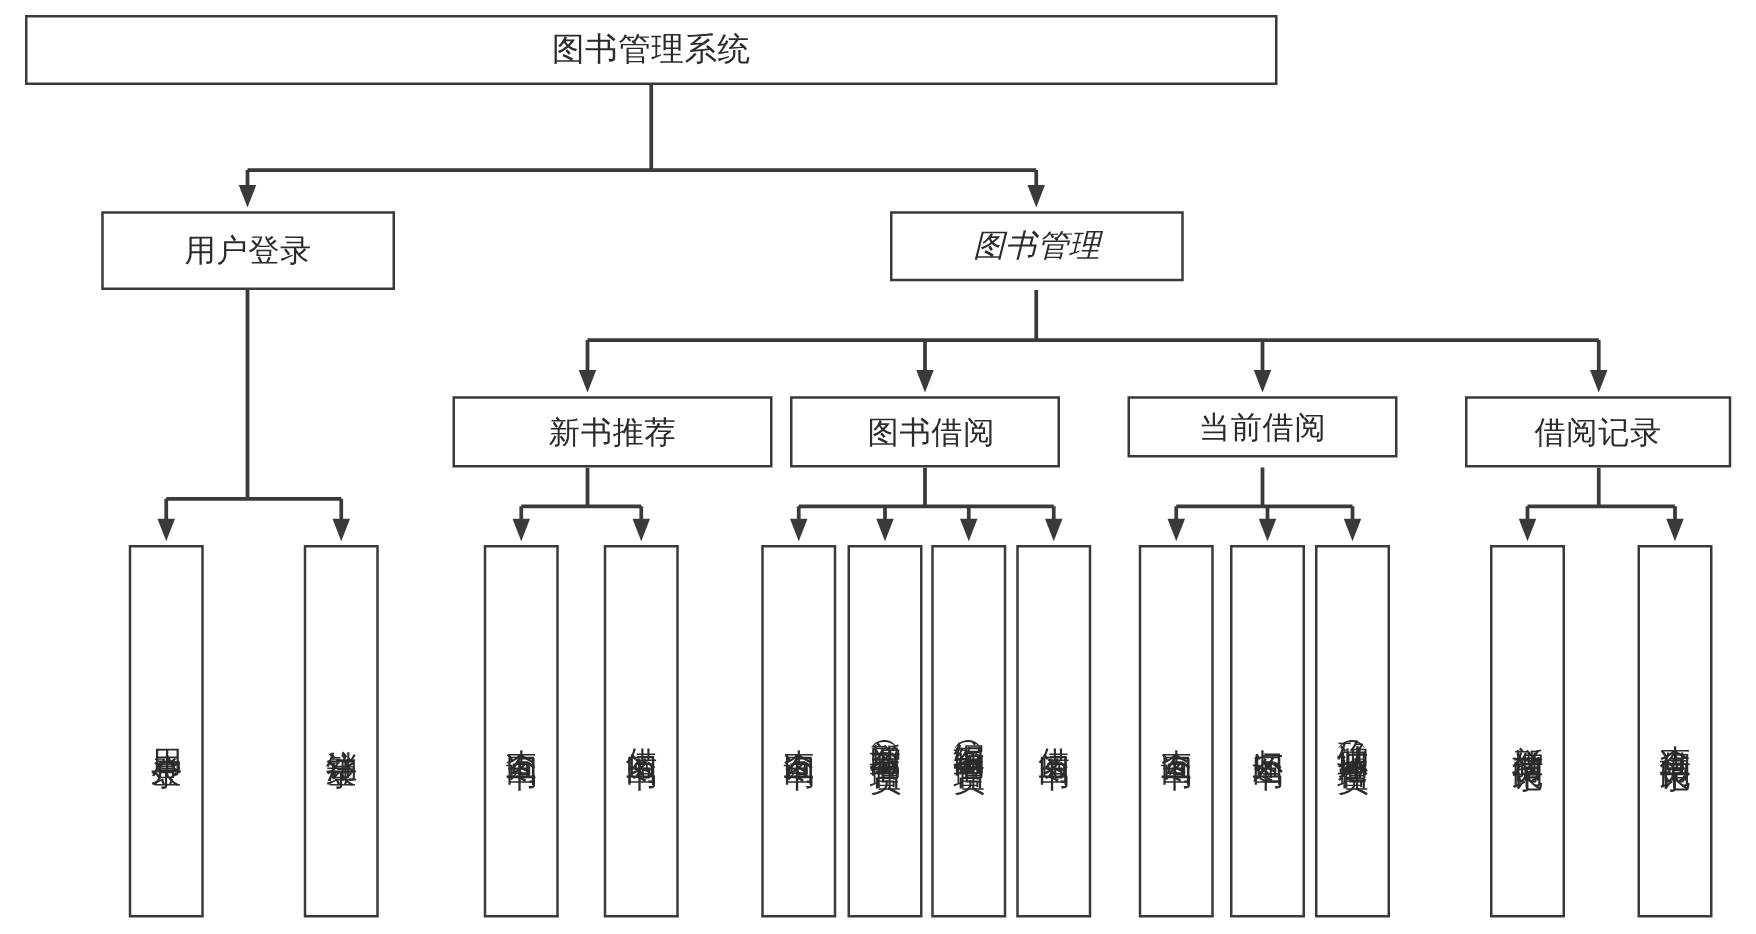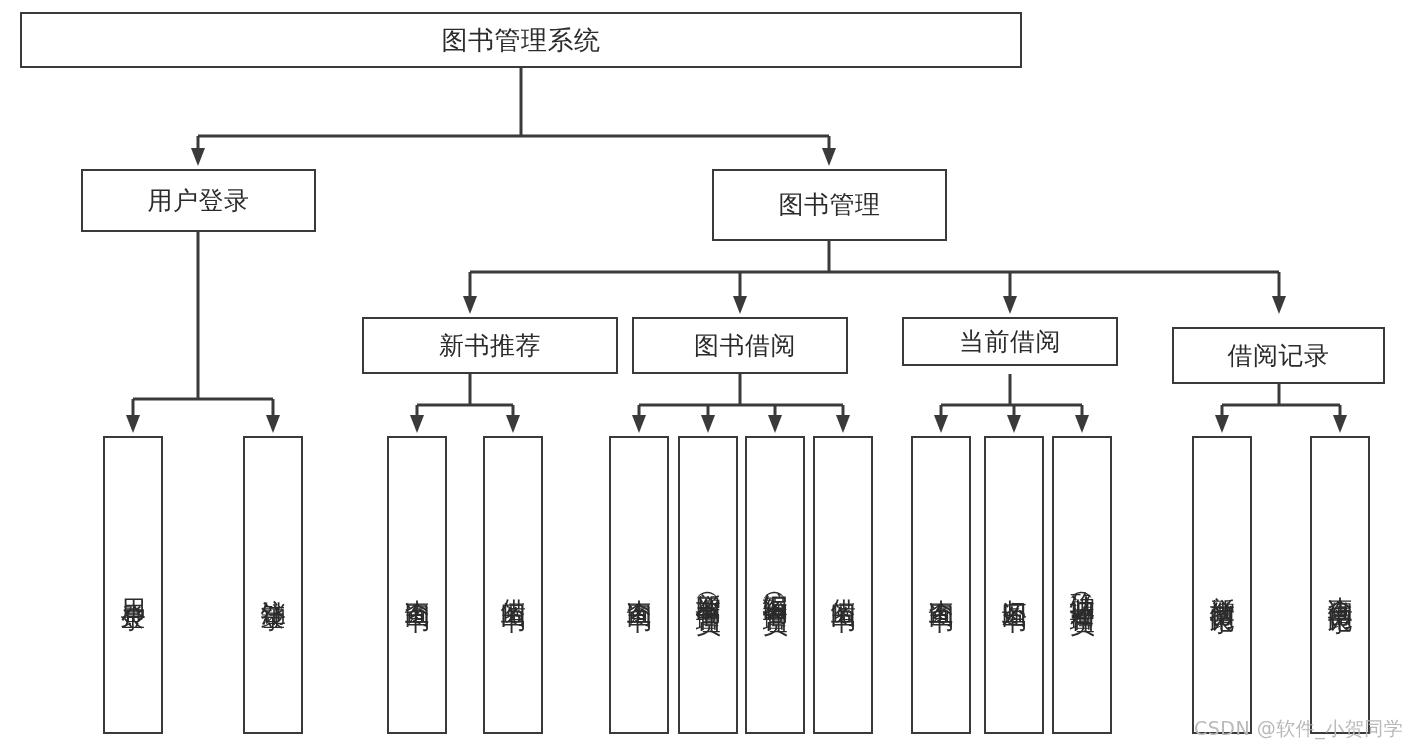--- a/index.html
+++ b/index.html
@@ -120,33 +120,33 @@
       <polygon points="1215,415 1229,415 1222,433" fill="#3a3a3a"></polygon>
       <polygon points="1333,415 1347,415 1340,433" fill="#3a3a3a"></polygon>
     </svg>
   <div id="nodes-layer">
       <div class="node horiz root" style="left: 20px; top: 12px; width: 1002px; height: 56px;">
         <span>图书管理系统</span>
       </div>
       <div class="node horiz" style="left: 81px; top: 169px; width: 235px; height: 63px;">
         <span>用户登录</span>
       </div>
-      <div class="node horiz" style="left: 712px; top: 169px; width: 235px; height: 72px;">
+      <div class="node horiz" style="left: 712px; top: 169px; width: 235px; height: 56px; font-style: italic;">
         <span>图书管理</span>
       </div>
       <div class="node horiz" style="left: 362px; top: 317px; width: 256px; height: 57px;">
         <span>新书推荐</span>
       </div>
       <div class="node horiz" style="left: 632px; top: 317px; width: 216px; height: 57px; padding-left: 10px;">
         <span>图书借阅</span>
       </div>
       <div class="node horiz" style="left: 902px; top: 317px; width: 216px; height: 49px;">
         <span>当前借阅</span>
       </div>
-      <div class="node horiz" style="left: 1172px; top: 317px; width: 213px; height: 57px; margin-top: 10px;">
+      <div class="node horiz" style="left: 1172px; top: 317px; width: 213px; height: 57px;">
         <span>借阅记录</span>
       </div>
       <div class="node vert" style="left: 103px; top: 436px; width: 60px; height: 298px;">
         <span>用户登录</span>
       </div>
       <div class="node vert" style="left: 243px; top: 436px; width: 60px; height: 298px;">
         <span>注销登录</span>
       </div>
       <div class="node vert" style="left: 387px; top: 436px; width: 60px; height: 298px;">
         <span>查询图书</span>
@@ -175,14 +175,13 @@
       <div class="node vert" style="left: 1052px; top: 436px; width: 60px; height: 298px;">
         <span>确认归还（管理员）</span>
       </div>
       <div class="node vert" style="left: 1192px; top: 436px; width: 60px; height: 298px;">
         <span>新增借阅记录</span>
       </div>
       <div class="node vert" style="left: 1310px; top: 436px; width: 60px; height: 298px;">
         <span>查询借阅记录</span>
       </div>
     </div>
-  <div class="watermark" style="left: 1194px; top: 716px; color: rgb(185, 185, 185);">CSDN @软件_小贺同学</div>
 </div>
 
 </body></html>

